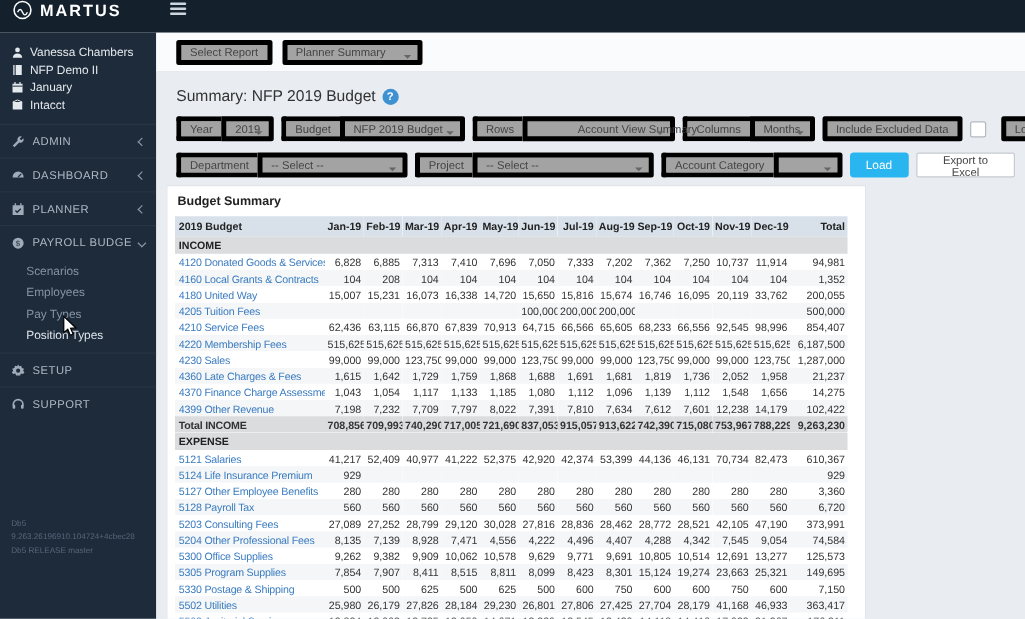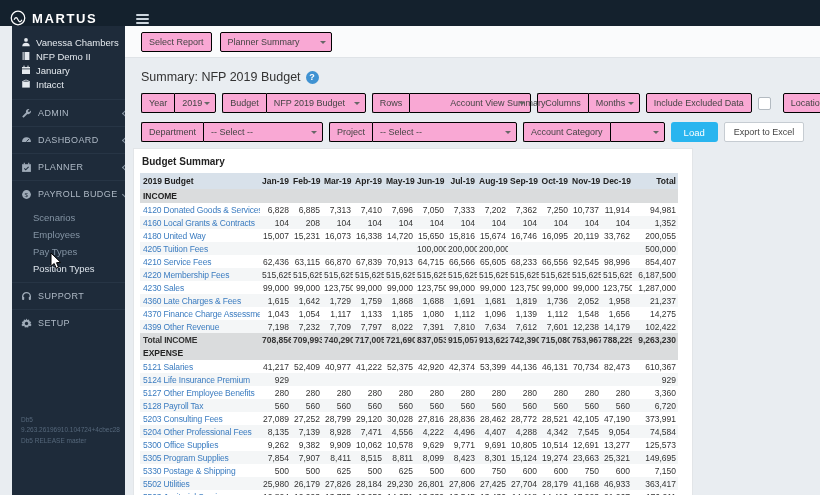--- a/index.html
+++ b/index.html
@@ -1,47 +1,47 @@
 <!DOCTYPE html>
 <html><head>
 <meta charset="utf-8">
 <style>
   *{margin:0;padding:0;box-sizing:border-box;}
   html,body{width:820px;height:495px;}
   body{font-family:"Liberation Sans",sans-serif;background:#e9edf1;position:relative;overflow:hidden;}
 
   
-  .topbar{position:absolute;top:0;left:0;width:820px;height:26px;background:#14212d;display:flex;align-items:flex-end;z-index:6;}
+  .topbar{position:absolute;top:0;left:0;width:820px;height:26px;background:#14212d;display:flex;align-items:flex-start;z-index:6;}
   .brand{width:125px;display:flex;align-items:center;gap:6px;padding-left:10px;color:#fff;}
   .brand svg{width:16px;height:16px;}
   .brand-text{font-size:13px;font-weight:bold;letter-spacing:1.6px;color:#fff;}
   .hamburger{margin-left:11px;width:13px;cursor:pointer;}
   .hamburger i{display:block;height:2px;background:#cdd6de;margin:2px 0;border-radius:1px;}
 
   
-  .sidebar{position:absolute;top:26px;left:12px;width:125px;height:469px;background:#1e2b3a;color:#b9c3cd;}
+  .sidebar{position:absolute;top:26px;left:0;width:125px;height:469px;background:#1e2b3a;color:#b9c3cd;}
   .user-info{padding:9px 4px 8px 9px;}
   .user-row{display:flex;align-items:center;gap:5px;font-size:9.5px;color:#e4e9ee;height:14px;white-space:nowrap;overflow:hidden;}
   .icn{display:inline-flex;width:10px;height:10px;flex:none;}
   .icn svg{width:100%;height:100%;fill:currentColor;}
   .nav-item{height:27px;display:flex;align-items:center;gap:6px;padding:0 9px;font-size:9px;letter-spacing:.4px;color:#aeb9c5;border-top:1px solid #273545;cursor:pointer;white-space:nowrap;}
   .nav-item .icn{width:11px;height:11px;color:#9fabb8;}
   .nav-label{flex:1;overflow:hidden;}
   .chev{width:5px;height:5px;border:solid #8795a4;border-width:0 1.3px 1.3px 0;display:inline-block;flex:none;}
   .chev.left{transform:rotate(135deg);}
   .chev.down{transform:rotate(45deg);}
   .subnav{padding:2px 0 5px 0;}
   .sub-item{font-size:9.5px;color:#8494a4;padding:3px 0 3px 21px;cursor:pointer;}
   .sub-item.hl{color:#dde4eb;}
   .version{position:absolute;left:9px;top:389px;font-size:6.5px;color:#55677a;line-height:1.6;}
 
   
   .main{position:absolute;left:125px;top:26px;width:695px;height:469px;background:#e9edf1;overflow:hidden;}
   .report-strip{height:32px;background:#fafbfc;border-bottom:1px solid #dfe3e7;display:flex;align-items:center;gap:8px;padding-left:16px;}
-  .box{border:1px solid #000000;background:#f9a8d4;height:20px;display:inline-flex;align-items:center;padding:0 7px;font-size:9px;color:#444;border-radius:2px;white-space:nowrap;}
+  .box{border:4px solid #000000;background:#a3a3a3;height:20px;display:inline-flex;align-items:center;padding:0 7px;font-size:9px;color:#444;border-radius:2px;white-space:nowrap;}
   .sel{position:relative;padding-right:17px;cursor:pointer;}
   .sel:after{content:"";position:absolute;right:5px;top:8px;border:3.5px solid transparent;border-top-color:#666;}
   .grp{display:inline-flex;}
   .grp .box:first-child{border-radius:2px 0 0 2px;border-right:none;}
   .grp .box:last-child{border-radius:0 2px 2px 0;}
   .page-title-row{display:flex;align-items:center;gap:5px;margin:12px 0 0 16px;}
   .page-title{font-size:12.5px;color:#333;}
   .help-icon{width:13px;height:13px;border-radius:50%;background:#3f92d2;color:#fff;font-size:9px;font-weight:bold;display:flex;align-items:center;justify-content:center;cursor:pointer;}
   .frow{display:flex;align-items:center;gap:6px;margin:9px 8px 0 16px;}
   .spacer{flex:1;}
@@ -168,35 +168,35 @@
       </div>
       <div class="subnav">
         <div class="sub-item">Scenarios</div>
         <div class="sub-item">Employees</div>
         <div class="sub-item">Pay Types</div>
         <div class="sub-item hl">Position Types</div>
       </div>
       <div class="nav-item">
         <span class="icn">
           <svg viewBox="0 0 10 10">
+            <path d="M5 .4l.7 1.5 1.6-.5.4 1.6 1.6.6-.7 1.4 1 1.3-1.1 1.2-1.5-.5-.5 1.6-1.5-.1-1.5.1-.5-1.6-1.5.5L.4 6.3l1-1.3L.7 3.6l1.6-.6.4-1.6 1.6.5z"></path>
+            <circle cx="5" cy="5" r="1.5" fill="#1e2b3a"></circle>
+          </svg>
+        </span>
+        <span class="nav-label">SETUP</span>
+      </div>
+      <div class="nav-item">
+        <span class="icn">
+          <svg viewBox="0 0 10 10">
             <path d="M1.5 6V5a3.5 3.5 0 017 0v1" fill="none" stroke="currentColor" stroke-width="1.2"></path>
             <rect x="1" y="5.3" width="1.9" height="2.8" rx=".7"></rect>
             <rect x="7.1" y="5.3" width="1.9" height="2.8" rx=".7"></rect>
           </svg>
         </span>
         <span class="nav-label">SUPPORT</span>
-      </div>
-      <div class="nav-item">
-        <span class="icn">
-          <svg viewBox="0 0 10 10">
-            <path d="M5 .4l.7 1.5 1.6-.5.4 1.6 1.6.6-.7 1.4 1 1.3-1.1 1.2-1.5-.5-.5 1.6-1.5-.1-1.5.1-.5-1.6-1.5.5L.4 6.3l1-1.3L.7 3.6l1.6-.6.4-1.6 1.6.5z"></path>
-            <circle cx="5" cy="5" r="1.5" fill="#1e2b3a"></circle>
-          </svg>
-        </span>
-        <span class="nav-label">SETUP</span>
       </div>
     </div>
   <div class="version">
       <div>Db5</div>
       <div>9.263.26196910.104724+4cbec28</div>
       <div>Db5 RELEASE master</div>
     </div>
 </div>
 
 <div class="main">

